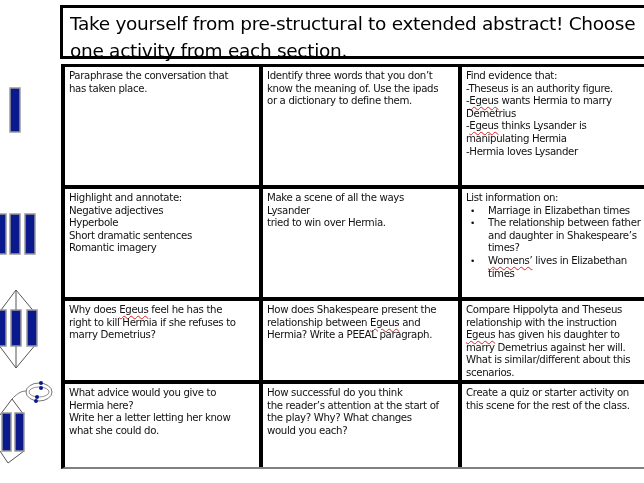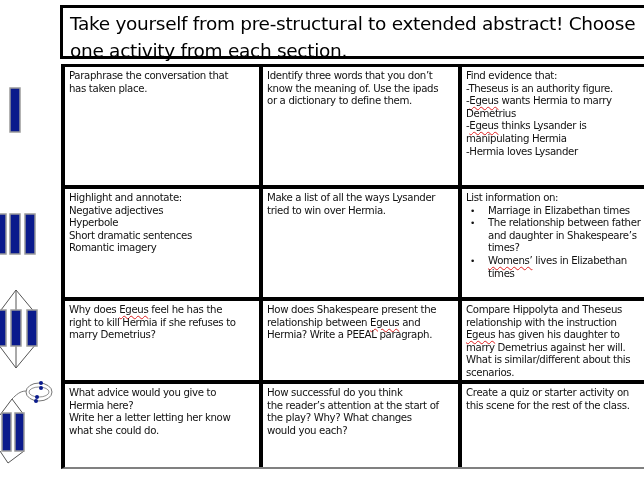--- a/index.html
+++ b/index.html
@@ -102,21 +102,21 @@
   </div>
 
   <div class="cell" style="left:0;top:122px;width:194px;height:108px">
     <div>Highlight and annotate:</div>
     <div>Negative adjectives</div>
     <div>Hyperbole</div>
     <div>Short dramatic sentences</div>
     <div>Romantic imagery</div>
   </div>
   <div class="cell" style="left:198px;top:122px;width:195px;height:108px">
-    <div>Make a list of all the ways Lysander</div>
+    <div>Make a scene of all the ways Lysander</div>
     <div>tried to win over Hermia.</div>
   </div>
   <div class="cell" style="left:397px;top:122px;width:200px;height:108px">
     <div>List information on:</div>
     <ul class="blist">
       <li>Marriage in Elizabethan times</li>
       <li>The relationship between father and daughter in Shakespeare’s times?</li>
       <li><span class="squig">Womens’</span> lives in Elizabethan times</li>
     </ul>
   </div>

